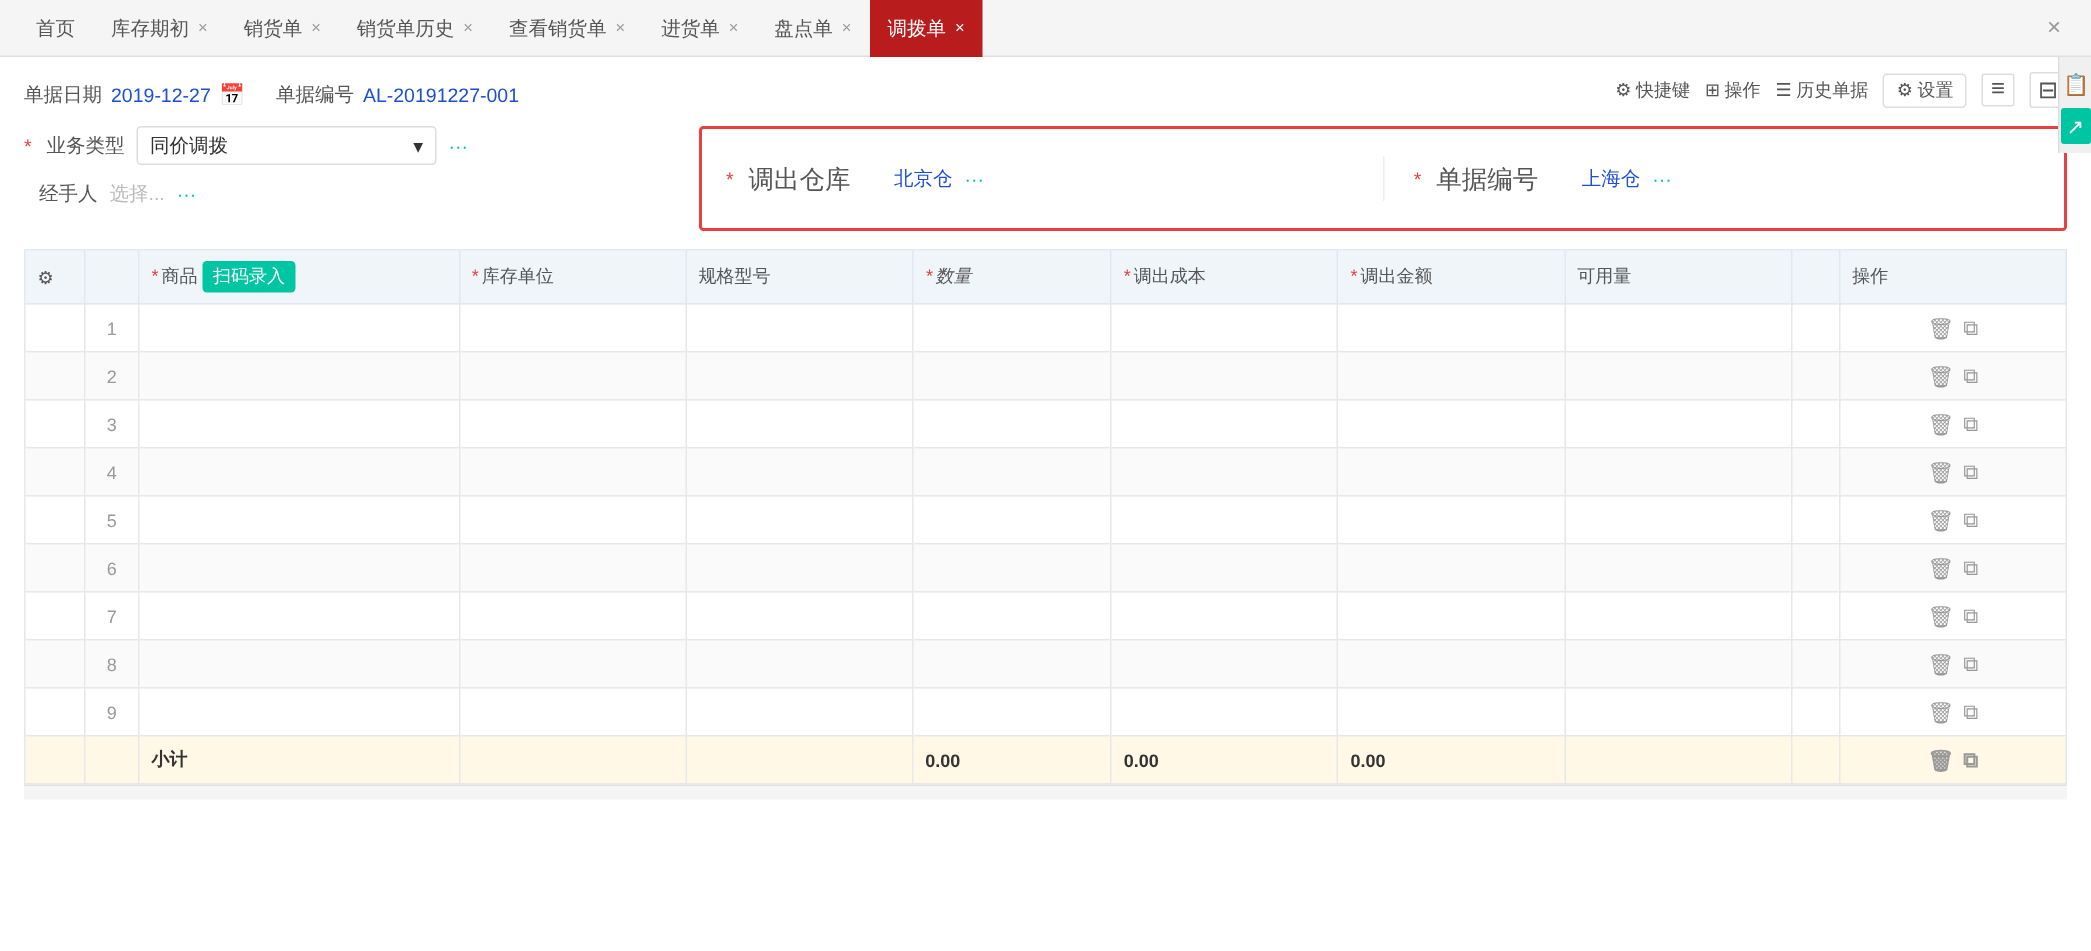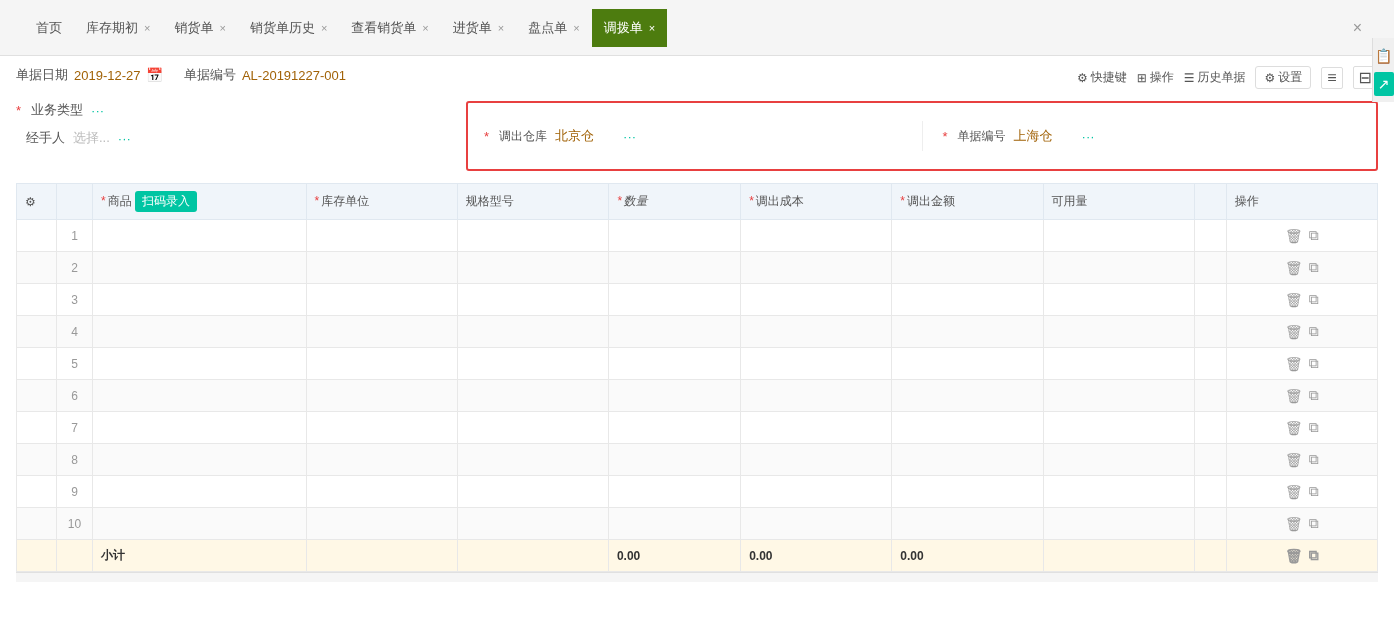--- a/index.html
+++ b/index.html
@@ -3,74 +3,74 @@
   <meta charset="utf-8">
   <style>
     * { box-sizing: border-box; margin: 0; padding: 0; }
     body { font-family: 'Microsoft YaHei', Arial, sans-serif; font-size: 13px; color: #333; background: #fff; overflow: hidden; }
 
     
     .tab-bar {
       display: flex; align-items: center;
       border-bottom: 1px solid #e0e0e0;
       background: #f5f5f5;
-      padding: 0 24px;
-      height: 56px;
+      padding: 0 12px;
+      height: 38px;
       position: relative;
     }
     .tab-item {
       display: flex; align-items: center;
       padding: 0 12px;
       height: 38px;
       cursor: pointer;
       font-size: 13px;
       color: #555;
       white-space: nowrap;
       border-right: none;
     }
     .tab-item .close-btn {
       margin-left: 6px;
       font-size: 11px;
       color: #999;
       cursor: pointer;
     }
     .tab-item.active {
-      background: #4d7c0f;
+      background: #b91c1c;
       color: #fff;
     }
     .tab-item.active .close-btn { color: #fff; }
     .tab-close-all {
       margin-left: auto;
       font-size: 16px;
       color: #999;
       cursor: pointer;
       padding: 0 8px;
     }
 
     
     .main-content {
       padding: 10px 16px;
       background: #fff;
     }
 
     
     .header-row {
       display: flex;
-      align-items: flex-start;
+      align-items: flex-end;
       margin-bottom: 12px;
       gap: 20px;
     }
     .header-field {
       display: flex;
       align-items: center;
       gap: 6px;
       font-size: 13px;
     }
     .header-field label { color: #555; }
-    .header-field .value { color: #a16207; font-weight: 500; }
+    .header-field .value { color: #1d4ed8; font-weight: 500; }
     .header-field .calendar-icon {
       color: #00c5a3;
       cursor: pointer;
       font-size: 14px;
     }
     .header-right {
       margin-left: auto;
       display: flex;
       align-items: center;
       gap: 10px;
@@ -136,26 +136,27 @@
 
     .warehouse-section {
       display: flex;
       align-items: center;
       flex: 1;
       gap: 8px;
     }
     .warehouse-label {
       color: #555;
       white-space: nowrap;
-      font-size: 12px;
+      font-size: 17px;
     }
     .warehouse-value {
-      color: #a16207;
+      color: #1d4ed8;
       font-size: 13px;
       min-width: 60px;
+      text-align: right;
     }
     .warehouse-divider {
       width: 1px;
       height: 30px;
       background: #eee;
       margin: 0 20px;
     }
 
     
     .data-table {
@@ -334,20 +335,24 @@
       <span style="font-size:16px;color:#555;cursor:pointer;border:1px solid #ddd;padding:1px 5px;border-radius:2px;">⊟</span>
     </div>
   </div>
 
   <div class="form-area">
 
     <div class="form-left">
       <div class="form-field">
         <span class="required-star">*</span>
         <label>业务类型</label>
+        <div style="display:flex;align-items:center;gap:4px;border:1px solid #ddd;border-radius:3px;padding:3px 8px;min-width:200px;background:#fff;cursor:pointer;">
+          <span>同价调拨</span>
+          <span style="margin-left:auto;">▾</span>
+        </div>
         <span class="more-btn">···</span>
       </div>
       <div class="form-row-2">
         <label style="color:#555;font-size:13px;padding-left:10px;">经手人</label>
         <span style="color:#bbb;font-size:13px;">选择...</span>
         <span class="more-btn">···</span>
       </div>
     </div>
 
     <div class="form-right">
@@ -544,38 +549,20 @@
       <td class="col-op">
         <div class="op-icons">
           <span class="op-icon">🗑</span>
           <span class="op-icon">⧉</span>
         </div>
       </td>
     </tr>
         <tr>
       <td class="table-row-num"></td>
       <td class="table-row-num" style="text-align:center;color:#999;">9</td>
-      <td class="col-product"></td>
-      <td class="col-unit"></td>
-      <td class="col-spec"></td>
-      <td class="col-qty"></td>
-      <td class="col-cost"></td>
-      <td class="col-amount"></td>
-      <td class="col-avail"></td>
-      <td style="flex:1;"></td>
-      <td class="col-op">
-        <div class="op-icons">
-          <span class="op-icon">🗑</span>
-          <span class="op-icon">⧉</span>
-        </div>
-      </td>
-    </tr>
-        <tr>
-      <td class="table-row-num"></td>
-      <td class="table-row-num" style="text-align:center;color:#999;">10</td>
       <td class="col-product"></td>
       <td class="col-unit"></td>
       <td class="col-spec"></td>
       <td class="col-qty"></td>
       <td class="col-cost"></td>
       <td class="col-amount"></td>
       <td class="col-avail"></td>
       <td style="flex:1;"></td>
       <td class="col-op">
         <div class="op-icons">

